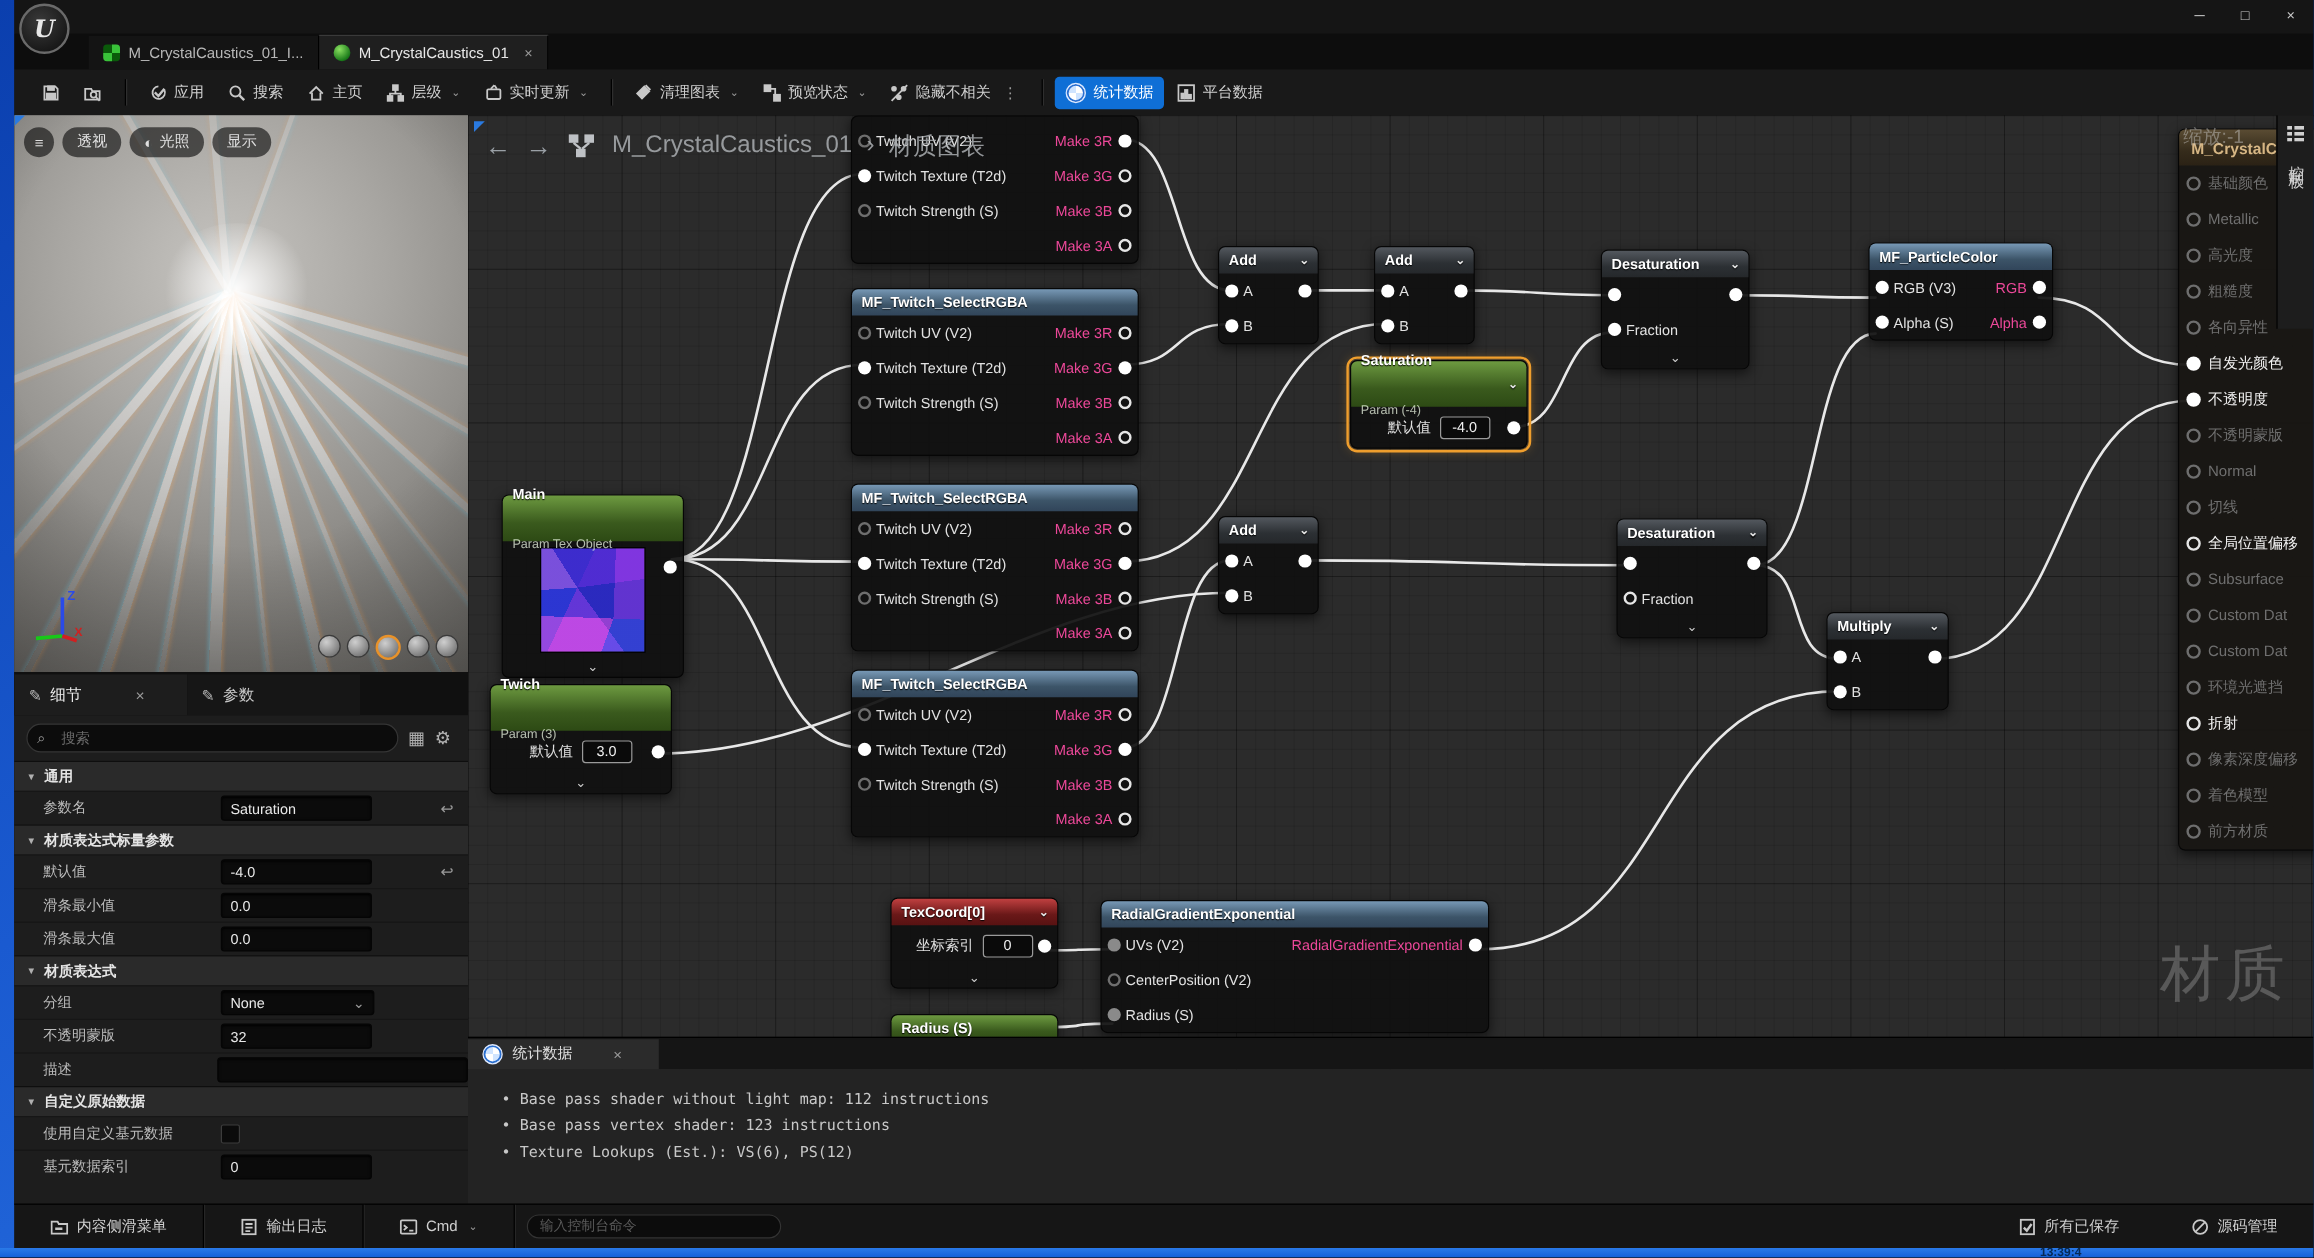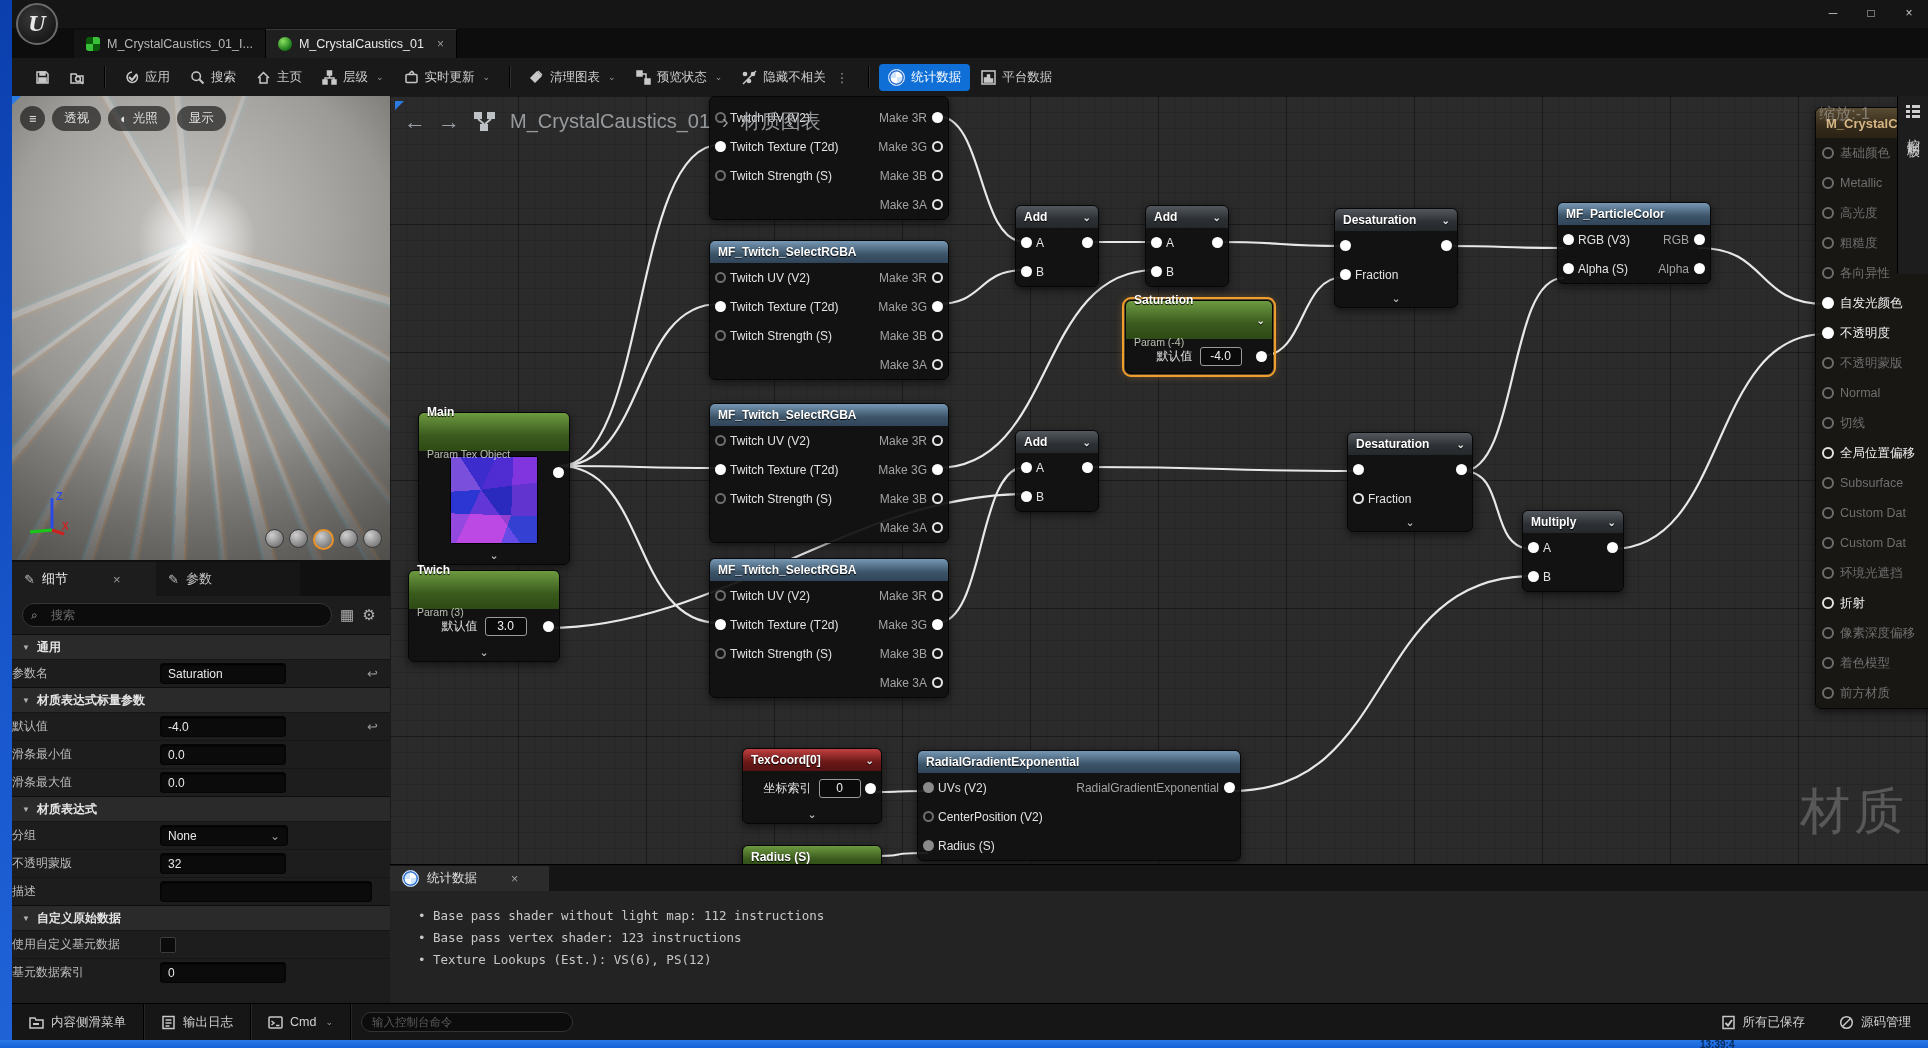--- a/index.html
+++ b/index.html
@@ -58,21 +58,21 @@
   #search-row{display:flex;align-items:center;gap:8px;padding:7px 10px;}
   #dsearch{flex:0 0 270px;height:22px;border-radius:12px;background:#0c0c0c;border:1px solid #353535;color:#bbb;
     padding:0 10px 0 28px;font-size:12px;outline:none;font-family:"Liberation Sans",sans-serif;}
   #dsearch::placeholder{color:#6a6a6a;}
   #search-mag{position:absolute;margin-left:9px;color:#9a9a9a;}
   .mini-icon{color:#b0b0b0;font-size:15px;}
   .dsection{height:24px;background:#2a2a2a;border-top:1px solid #0e0e0e;display:flex;align-items:center;gap:7px;padding-left:10px;
     color:#e4e4e4;font-weight:bold;font-size:12px;}
   .tri{font-size:8px;color:#b0b0b0;}
   .drow{height:27px;display:flex;align-items:center;border-top:1px solid #161616;position:relative;}
-  .drow .dlabel{width:148px;color:#bcbcbc;font-size:12px;white-space:nowrap;overflow:hidden;}
+  .drow .dlabel{width:148px;padding-left:24px;color:#bcbcbc;font-size:12px;white-space:nowrap;overflow:hidden;}
   .dval{height:19px;background:#0b0b0b;border:1px solid #050505;border-radius:3px;color:#e8e8e8;
     display:flex;align-items:center;padding:0 7px;font-size:12px;box-shadow:inset 0 1px 2px #000;}
   .dval.drop{justify-content:space-between;width:112px;}
   .reset{position:absolute;right:12px;color:#9a9a9a;font-size:13px;}
   .chk{width:14px;height:14px;background:#0b0b0b;border:1px solid #3c3c3c;border-radius:2px;}
   
   #graph{position:absolute;left:378px;top:96px;right:0;bottom:36px;overflow:hidden;background-color:#2b2b2b;
     background-image:
       linear-gradient(rgba(0,0,0,0.30) 1px,transparent 1px),
       linear-gradient(90deg,rgba(0,0,0,0.30) 1px,transparent 1px),
@@ -96,21 +96,21 @@
     font-weight:bold;font-size:12px;color:#fff;text-shadow:0 1px 1px #000;position:relative;}
   .nhead .hchev{position:absolute;right:7px;font-size:10px;color:#e8e8e8;}
   .nhead.h2{height:38px;flex-direction:column;align-items:flex-start;justify-content:center;gap:0;}
   .nhead .sub{font-weight:normal;font-size:10.5px;color:rgba(235,245,225,0.75);text-shadow:none;margin-top:29px;}
   .hd-fn{background:linear-gradient(#7798b5,#3c5468 60%,#31455a);}
   .hd-param{background:linear-gradient(#6d9a40,#3a5a1d 60%,#2d4a14);}
   .hd-op{background:linear-gradient(#53585e,#2c3034 60%,#25282b);}
   .hd-coord{background:linear-gradient(#c04040,#6a1818 60%,#581212);}
   .nrow{position:relative;height:29px;display:flex;align-items:center;}
   .nrow .llab{margin-left:20px;font-size:12px;color:#e2e2e2;white-space:nowrap;}
-  .nrow .rlab{position:absolute;right:21px;font-size:12px;color:#a3a3a3;white-space:nowrap;}
+  .nrow .rlab{position:absolute;right:21px;font-size:12px;color:#ec4899;white-space:nowrap;}
   .pin{position:absolute;width:11px;height:11px;border-radius:50%;box-sizing:border-box;}
   .pin.in{left:5px;} .pin.out{right:5px;}
   .pin.filled{background:#fff;}
   .pin.hollow{border:2px solid #e6e6e6;}
   .pin.dim{border:2px solid #6e6e6e;}
   .pin.dimfill{background:#8a8a8a;}
   .vrow{position:relative;display:flex;align-items:center;justify-content:center;gap:7px;height:34px;}
   .vrow .vlabel{font-size:12px;color:#e0e0e0;}
   .vbox{min-width:30px;height:17px;background:#0a0a0a;border:1px solid #9a9a9a;border-radius:3px;color:#f0f0f0;
     display:flex;align-items:center;justify-content:center;padding:0 5px;font-size:12px;}
@@ -138,21 +138,21 @@
   #stats-tab{height:25px;background:#2b2b2b;display:flex;align-items:center;gap:8px;padding:0 12px;min-width:135px;font-size:12.5px;color:#e0e0e0;}
   #stats-tab .close{margin-left:26px;color:#9a9a9a;}
   #stats-content{height:122px;background:#232323;padding:14px 0 0 28px;}
   .stat-line{font-family:"DejaVu Sans Mono",monospace;font-size:12.5px;color:#c8c8c8;line-height:22px;white-space:pre;}
   .stat-line::before{content:"• ";color:#c8c8c8;}
   .pie-icon{width:15px;height:15px;border-radius:50%;background:conic-gradient(#fff 0 90deg,#cfe4ff 90deg 180deg,#fff 180deg 270deg,#cfe4ff 270deg 360deg);
     border:1px solid #dce8ff;box-shadow:inset 0 0 0 1.5px #2a6fd0;}
   
   #bottombar{position:absolute;left:0;right:0;bottom:0;height:36px;background:#161616;border-top:1px solid #000;
     display:flex;align-items:center;z-index:60;}
-  .bb-item{display:flex;align-items:center;gap:7px;color:#cfcfcf;font-size:12.5px;padding:0 17px;height:100%;}
+  .bb-item{display:flex;align-items:center;gap:7px;color:#cfcfcf;font-size:12.5px;padding:0 30px;height:100%;}
   .bb-sep{width:1px;height:100%;background:#000;box-shadow:1px 0 0 #262626;}
   #console-input{width:190px;height:18px;border-radius:10px;background:#0c0c0c;border:1px solid #333;color:#bbb;
     padding:0 10px;font-size:11.5px;outline:none;margin-left:10px;font-family:"Liberation Sans",sans-serif;}
   #console-input::placeholder{color:#5a5a5a;}
   #bb-right{margin-left:auto;display:flex;align-items:center;}
   
   #taskbar{position:absolute;left:0;right:0;bottom:0;height:8px;background:linear-gradient(#2a7ae8,#1560d8);z-index:70;}
   #task-time{position:absolute;left:1700px;bottom:-2px;font-size:10px;color:#062a55;font-weight:bold;}
 </style>
 </head>

